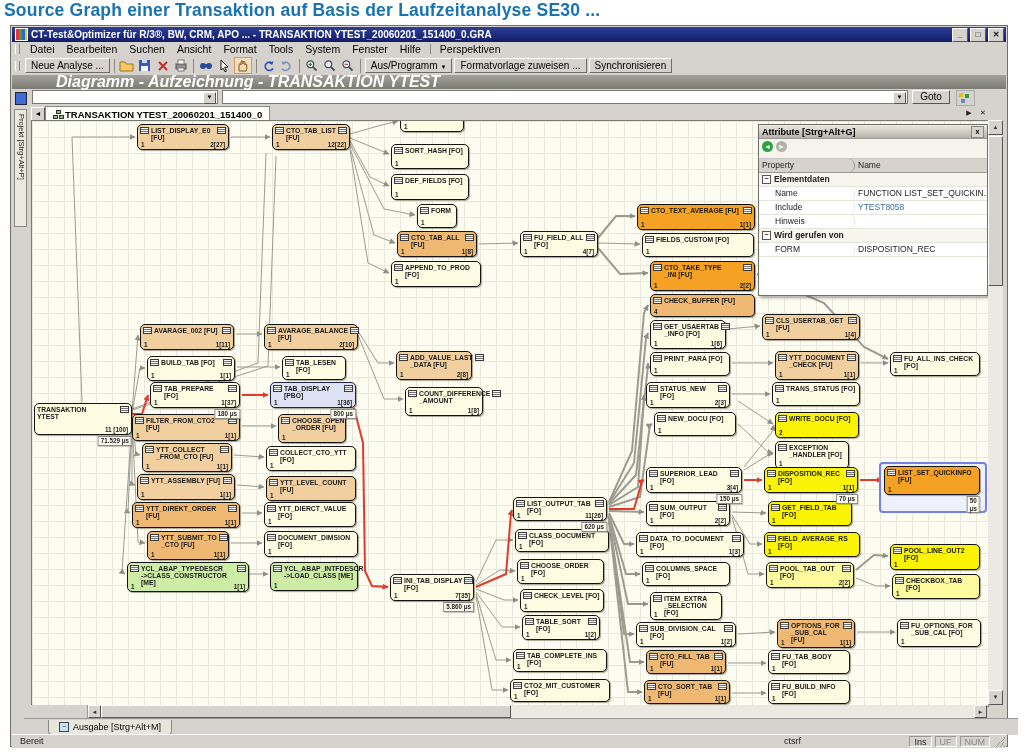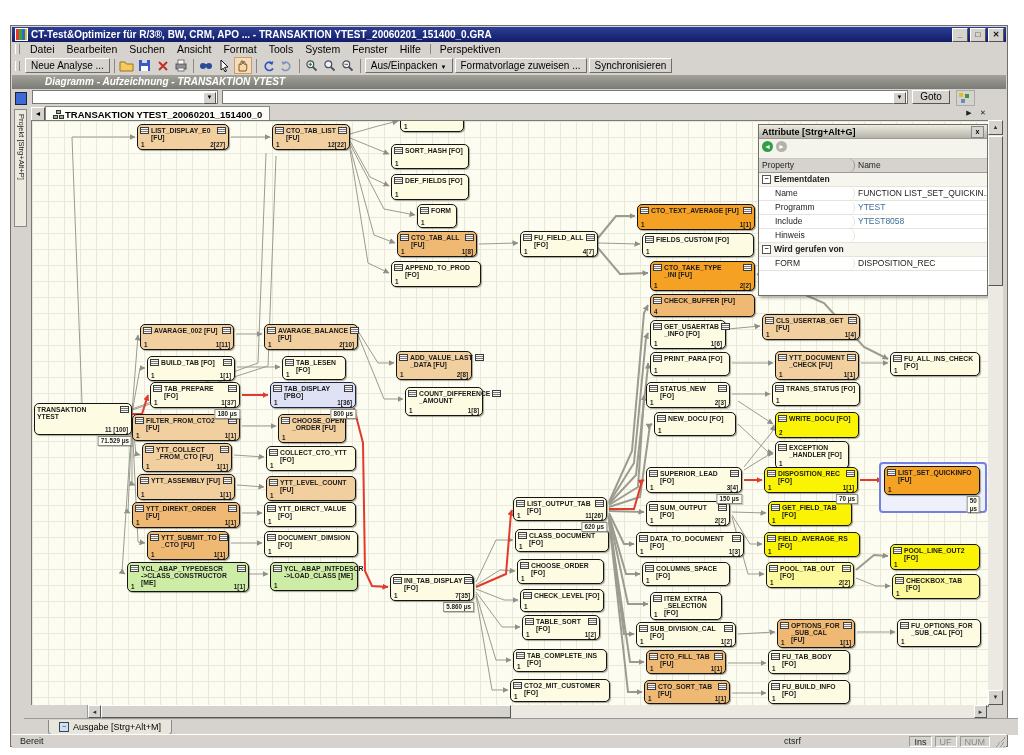--- a/index.html
+++ b/index.html
@@ -23,21 +23,21 @@
   .mbsep{width:1px;height:10px;background:#8a8a84;margin:0 3px;}
   #toolbar{left:1px;top:30px;width:994px;height:19px;display:flex;align-items:center;padding-left:2px;box-sizing:border-box;}
   .tbtn{border:1px solid #fff;border-right-color:#6e6c68;border-bottom-color:#6e6c68;background:#d6d3ce;
         font-size:10px;padding:1px 5px;margin:0 1px;white-space:nowrap;}
   .tsep{width:1px;height:14px;background:#8a8a84;margin:0 3px;}
   .tico{width:16px;height:15px;margin:0 1px;display:flex;align-items:center;justify-content:center;}
   .tico svg{display:block;}
   .pressed{border:1px solid #d89a50;background:#f0ddc2;}
   .ddarrow{font-size:6px;margin-left:3px;}
   #headerbar{left:1px;top:49px;width:994px;height:14px;background:linear-gradient(180deg,#a2a29a,#7b7b75);
-             color:#fff;font-size:10px;font-weight:bold;font-style:italic;line-height:14px;padding-left:33px;box-sizing:border-box;}
+             color:#fff;font-size:16px;font-weight:bold;font-style:italic;line-height:14px;padding-left:44px;box-sizing:border-box;}
   #comborow{left:1px;top:63px;width:851px;height:17px;}
   .combo{position:absolute;top:1px;height:14px;background:#fff;border:1px solid #7a7a74;box-sizing:border-box;}
   .combo .arr{position:absolute;right:1px;top:1px;width:11px;height:10px;background:#d6d3ce;border:1px solid #fff;
               border-right-color:#555;border-bottom-color:#555;font-size:6px;text-align:center;line-height:9px;}
   #gotobtn{position:absolute;left:900px;top:1px;width:38px;height:14px;background:#d6d3ce;border:1px solid #fff;
            border-right-color:#555;border-bottom-color:#555;font-size:10px;text-align:center;line-height:12px;box-sizing:border-box;}
   #cornericon{position:absolute;left:944px;top:1px;width:17px;height:14px;background:#d6d3ce;border:1px solid #aaa;}
   #cornericon i{position:absolute;width:4px;height:4px;}
   
   #leftstrip{left:1px;top:63px;width:17px;height:628px;background:#d6d3ce;}
@@ -107,20 +107,21 @@
   .stcell{position:absolute;top:1px;height:11px;line-height:11px;}
   .stbox{border:1px solid #9a9a94;border-bottom-color:#fff;border-right-color:#fff;padding:0 4px;}
   .dim{color:#8a8a84;}
   #grip{position:absolute;right:1px;top:2px;width:10px;height:10px;
         background:linear-gradient(135deg,transparent 50%,#9a9a94 50% 55%,transparent 55% 70%,#9a9a94 70% 75%,transparent 75% 90%,#9a9a94 90% 95%,transparent 95%);}
 </style>
 </head>
 <body>
 
 <div id="stage">
+  <div class="abs" id="heading">Source Graph einer Transaktion auf Basis der Laufzeitanalyse SE30 ...</div>
 
   <div class="abs" id="appwin">
     <div class="abs" id="titlebar">
       <span class="appicon"></span>
       <span>CT-Test&amp;Optimizer für R/3®, BW, CRM, APO ... - TRANSAKTION YTEST_20060201_151400_0.GRA</span>
       <span class="winbtns">
         <span class="winbtn">_</span>
         <span class="winbtn">□</span>
         <span class="winbtn">✕</span>
       </span>
@@ -215,21 +216,21 @@
           </svg>
         </span>
       <span class="tico">
           <svg width="13" height="13">
             <circle cx="5.3" cy="5.3" r="3.4" fill="#eef2f6" stroke="#44515c" stroke-width="1.2"></circle>
             <path d="M7.8 7.8 L11.5 11.5" stroke="#44515c" stroke-width="1.8"></path>
             <path d="M3.6 5.3 h3.4" stroke="#a03030" stroke-width="1"></path>
           </svg>
         </span>
       <span class="tsep"></span>
-      <span class="tbtn"><span>Aus/Einpacken</span><span class="ddarrow">▼</span></span>
+      <span class="tbtn"><span>Aus/Programm</span><span class="ddarrow">▼</span></span>
       <span class="tbtn">Formatvorlage zuweisen ...</span>
       <span class="tbtn">Synchronisieren</span>
     </div>
 
     <div class="abs" id="headerbar">Diagramm - Aufzeichnung - TRANSAKTION YTEST</div>
 
     <div class="abs" id="comborow">
       <span class="combo" style="left:20px;width:186px;">
           <span class="arr">▼</span>
         </span>
@@ -368,24 +369,20 @@
         <div id="ap-body">
             <div class="ap-row ap-group">
               <span class="gico">−</span>
               <span>Elementdaten</span>
             </div>
             <div class="ap-row">
               <span class="ap-c1">Name</span>
               <span class="ap-c2">FUNCTION LIST_SET_QUICKIN...</span>
             </div>
             <div class="ap-row">
-              <span class="ap-c1">Programm</span>
-              <span class="ap-c2 v-blue">YTEST</span>
-            </div>
-            <div class="ap-row">
               <span class="ap-c1">Include</span>
               <span class="ap-c2 v-blue">YTEST8058</span>
             </div>
             <div class="ap-row">
               <span class="ap-c1">Hinweis</span>
               <span class="ap-c2"></span>
             </div>
             <div class="ap-row ap-group">
               <span class="gico">−</span>
               <span>Wird gerufen von</span>

